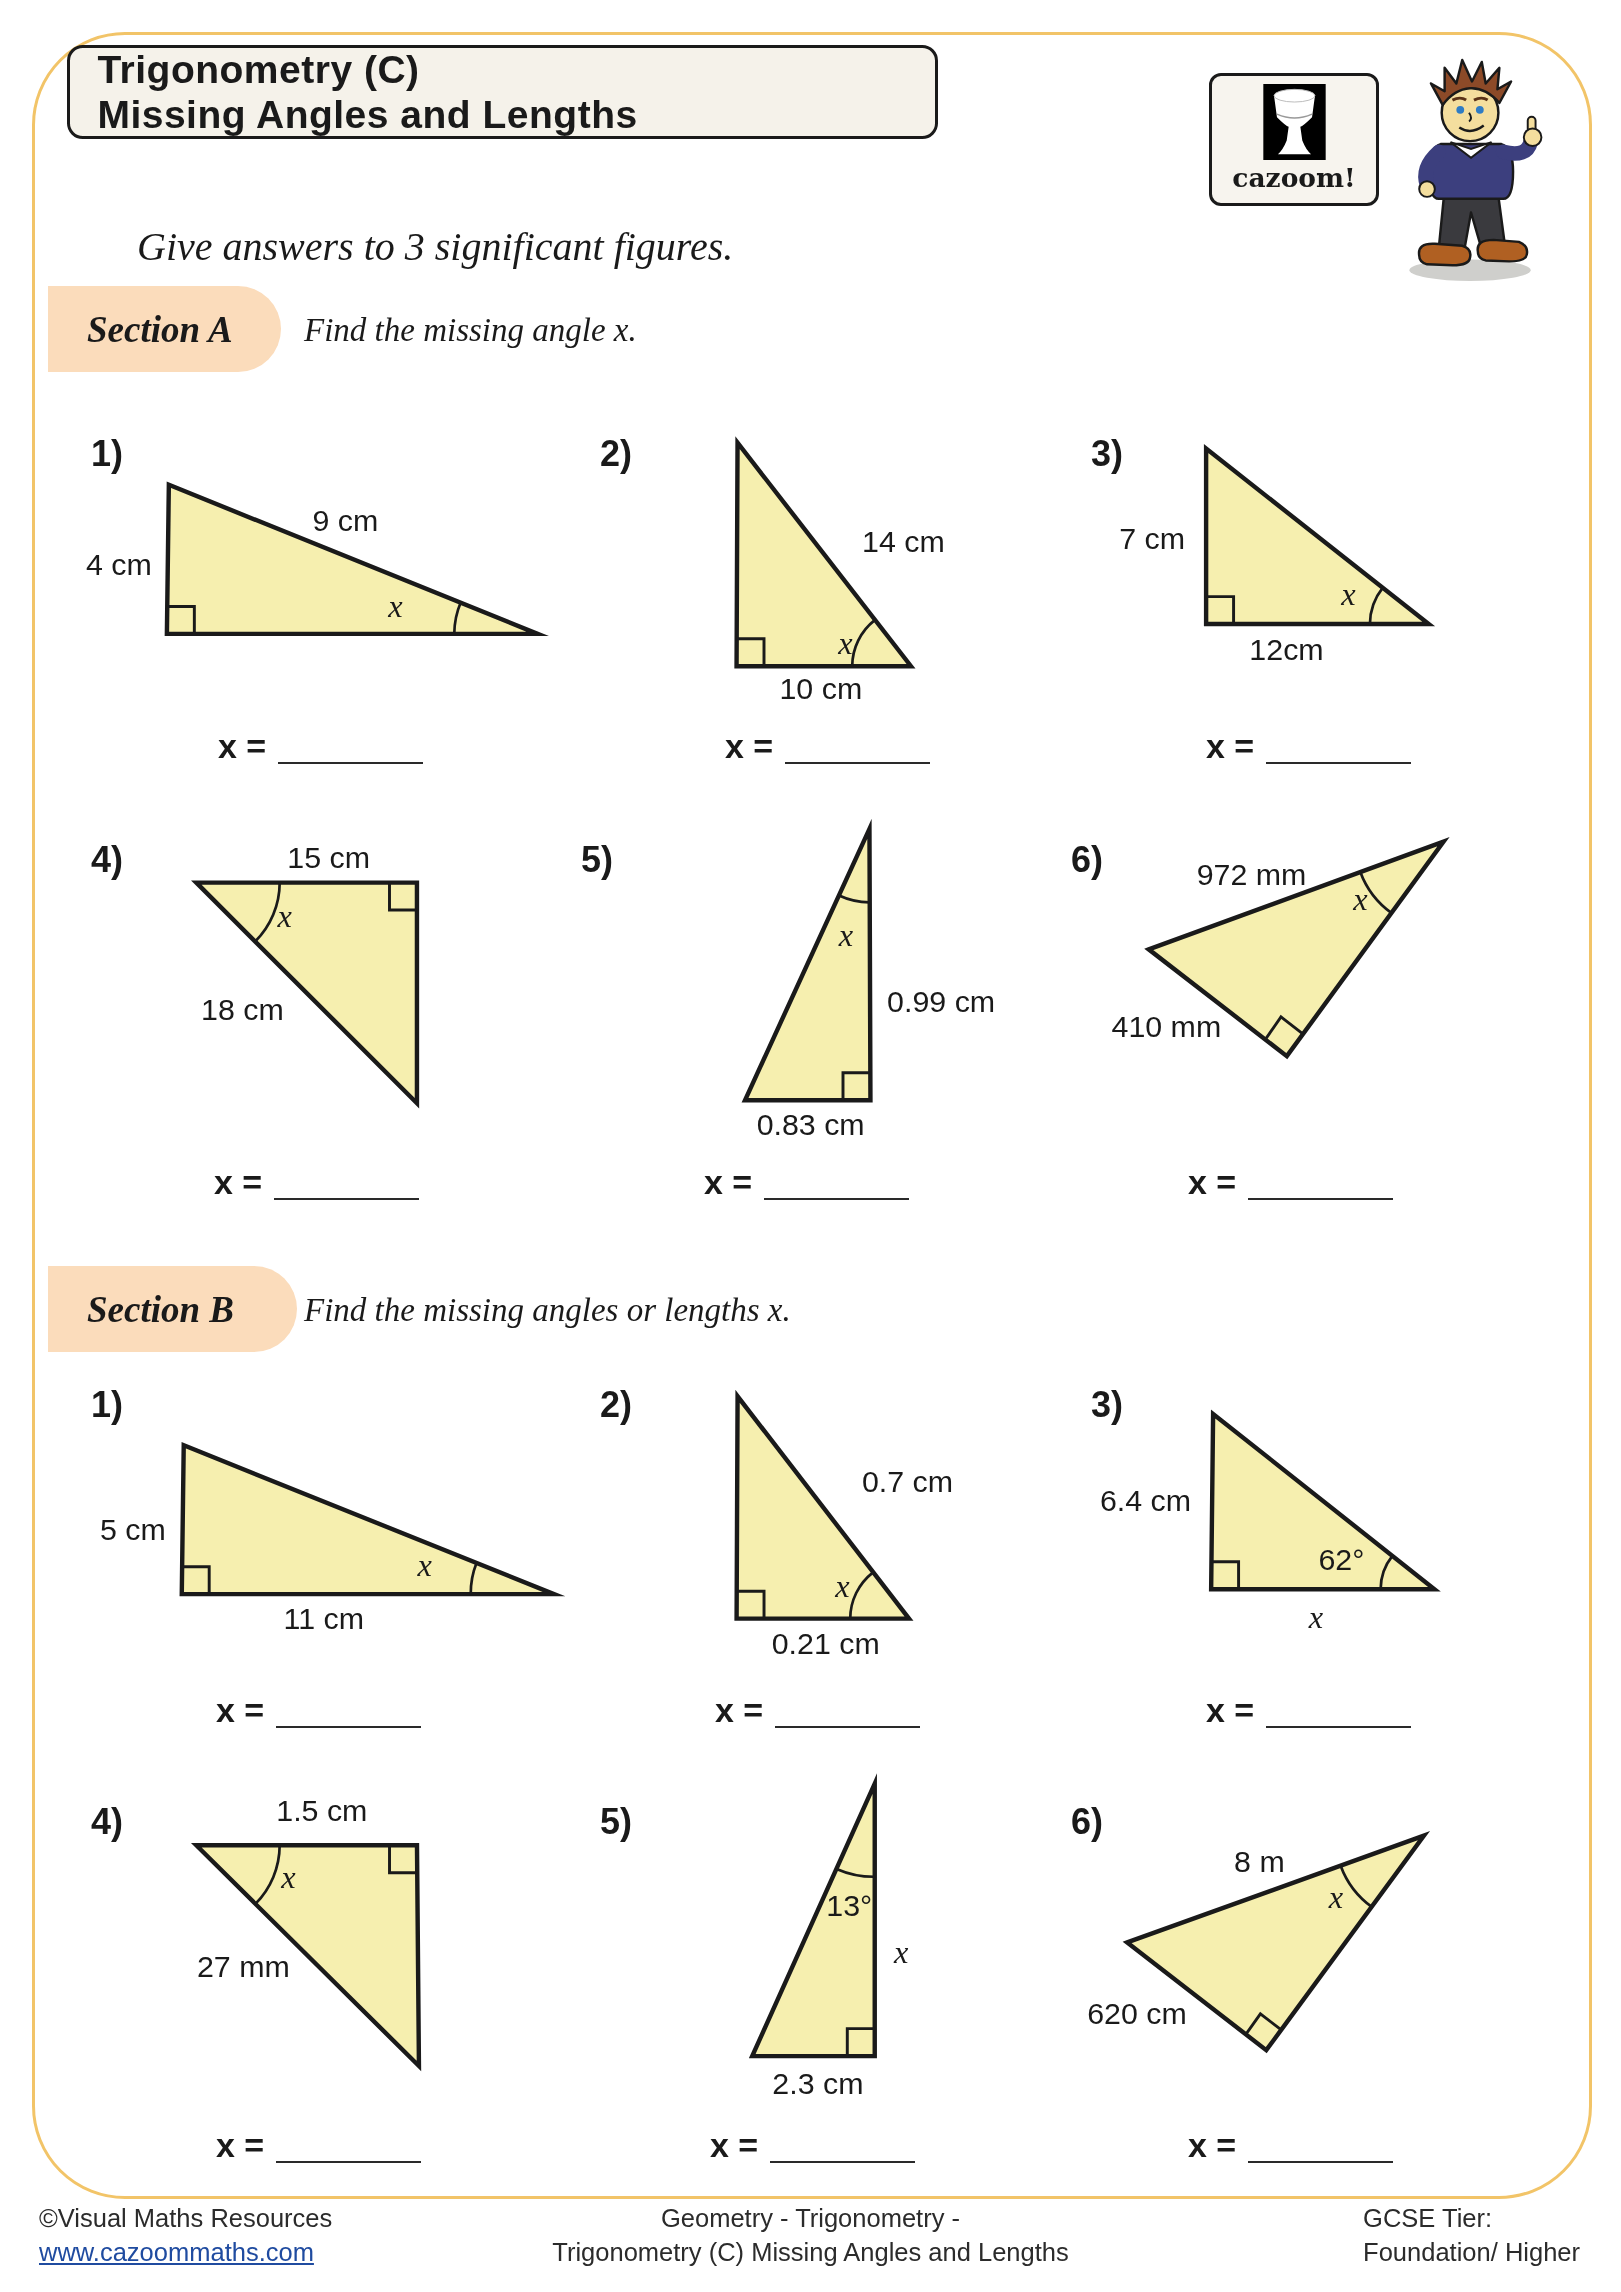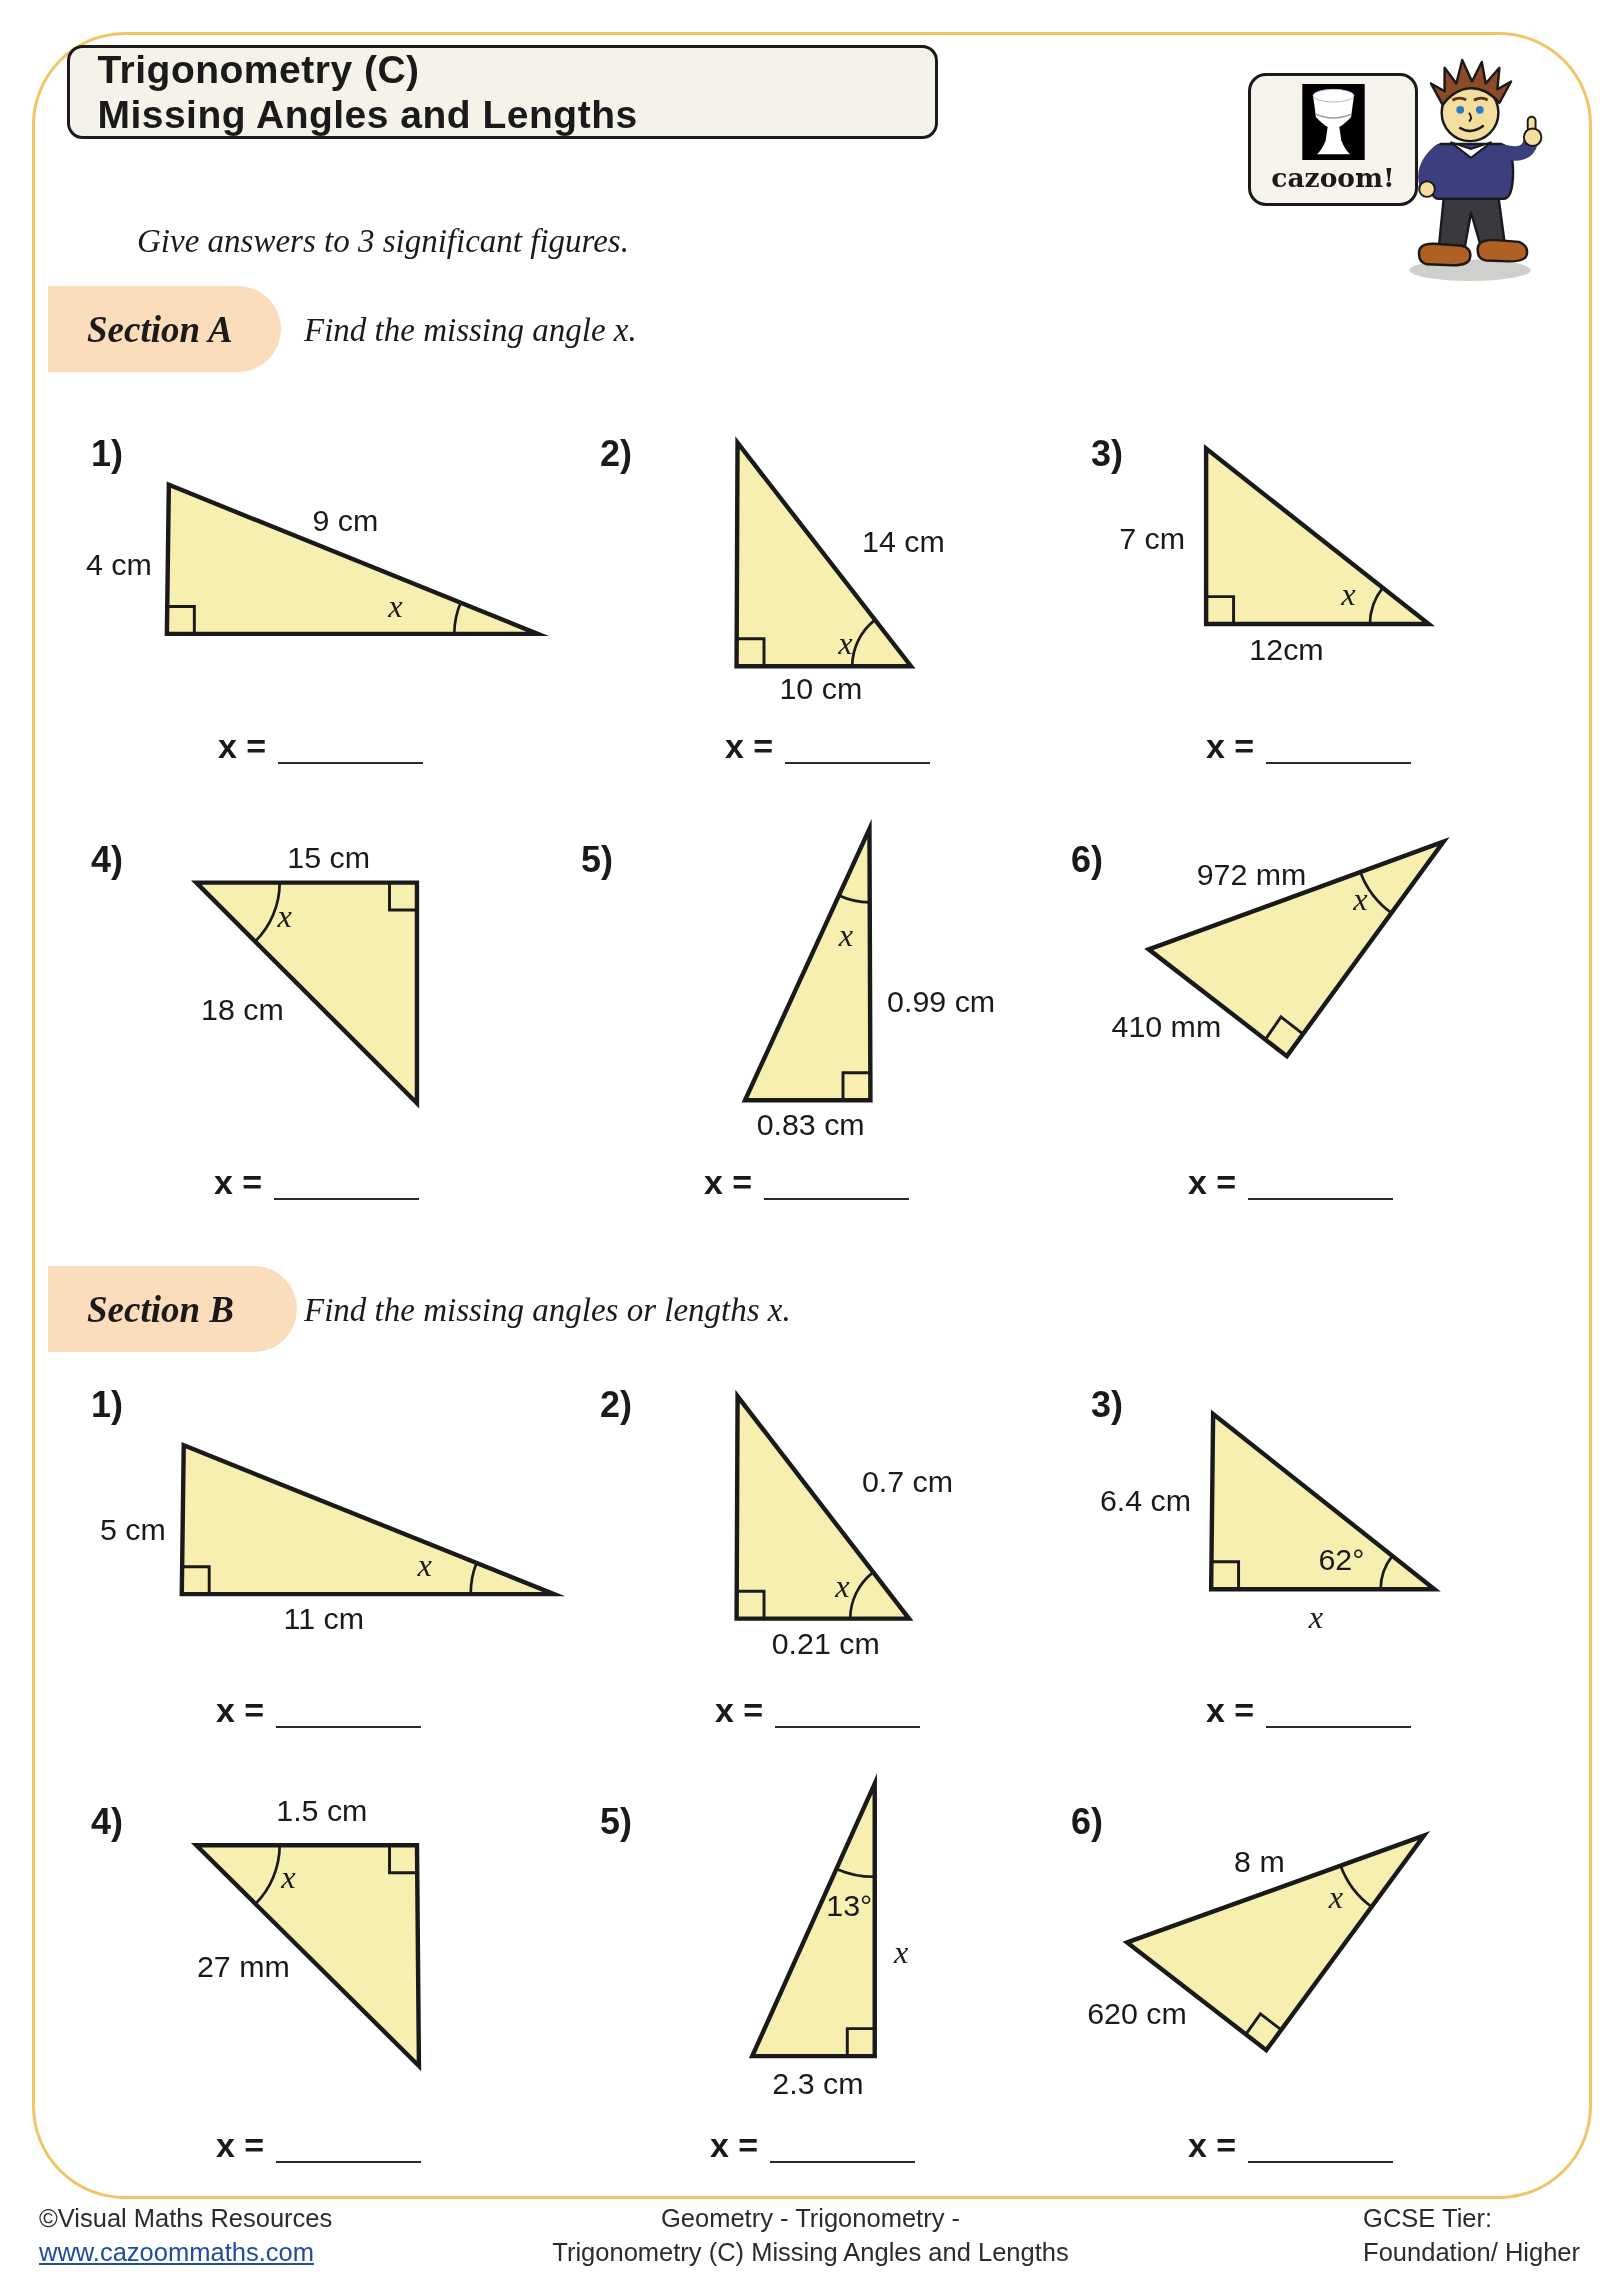--- a/index.html
+++ b/index.html
@@ -12,28 +12,28 @@
     border:3.4px solid #F2C468; border-radius:93px;
   }
   .title-box {
     position:absolute; left:67px; top:45px; width:871px; height:94px;
     background:#F5F2EA; border:3.4px solid #1a1a1a; border-radius:15.7px;
     display:flex; flex-direction:column; justify-content:center; padding-left:27.4px; box-sizing:border-box;
   }
   .title-box div { font-size:39px; font-weight:bold; line-height:45px; letter-spacing:0.5px; }
   .logo-box {
     position:absolute; left:1209px; top:73px; width:164px; height:127px;
-    background:#F7F4EE; border:3.4px solid #1a1a1a; border-radius:18px; text-align:center;margin-left:39px;
+    background:#F7F4EE; border:3.4px solid #1a1a1a; border-radius:12px; text-align:center;
   }
   .logo-box svg { margin-top:7.8px; }
   .logo-text { font-family:"DejaVu Serif", serif; font-weight:bold; font-size:26.5px; margin-top:-2px; }
   .mascot { position:absolute; left:1384px; top:54px; }
   .instruction {
     position:absolute; left:137px; top:223px;
-    font-family:"Liberation Serif", serif; font-style:italic; font-size:33px;
+    font-family:"Liberation Serif", serif; font-style:italic; font-size:40px;
   }
   .pill {
     position:absolute; left:48px; width:233px; height:86px; background:#FBDCBB;
     border-radius:0 43px 43px 0; display:flex; align-items:center; padding-left:39px; box-sizing:border-box;
   }
   .pill span { font-family:"Liberation Serif", serif; font-style:italic; font-weight:bold; font-size:37px; }
   .sec-instr {
     position:absolute; left:304px;
     font-family:"Liberation Serif", serif; font-style:italic; font-size:33px;
   }

